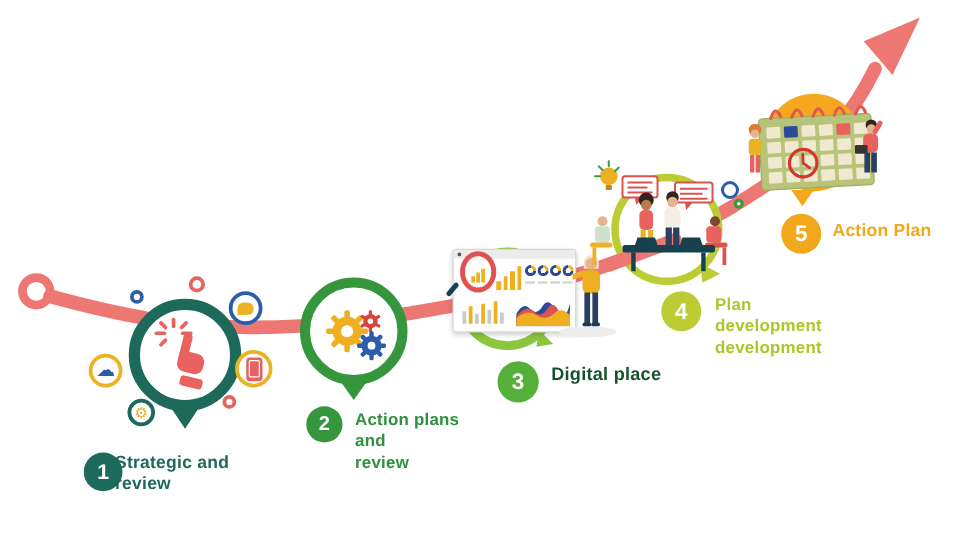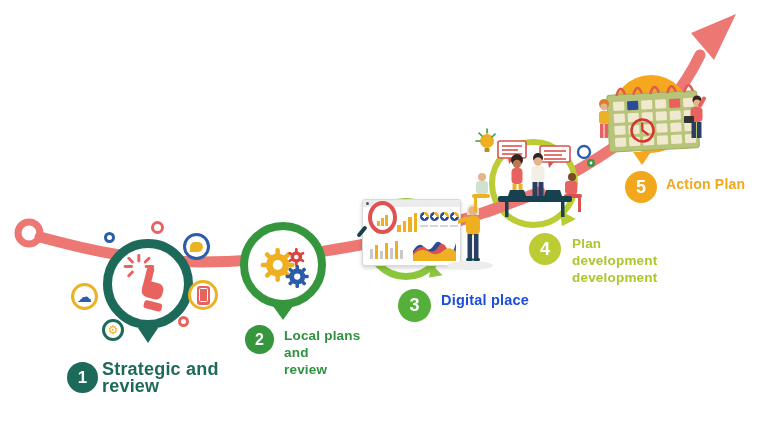--- a/index.html
+++ b/index.html
@@ -41,23 +41,23 @@
   
   .badge{position:absolute;border-radius:50%;color:#fff;font-weight:bold;z-index:5;
          display:flex;align-items:center;justify-content:center;}
   .badge1{left:67px;top:362px;width:31px;height:31px;background:#1d695a;font-size:17px;}
   .badge2{left:245px;top:325px;width:29px;height:29px;background:#36963e;font-size:16px;}
   .badge3{left:398px;top:289px;width:33px;height:33px;background:#55b03a;font-size:18px;}
   .badge4{left:529px;top:233px;width:32px;height:32px;background:#bbcc34;font-size:18px;}
   .badge5{left:625px;top:171px;width:32px;height:32px;background:#f2a81d;font-size:18px;}
   .lbl{position:absolute;font-weight:bold;z-index:5;letter-spacing:.2px;}
   .lbl div{white-space:nowrap;}
-  .lbl1{left:102px;top:361px;color:#1d695a;font-size:18px;line-height:17px;}
+  .lbl1{left:92px;top:361px;color:#1d695a;font-size:14px;line-height:17px;}
   .lbl2{left:284px;top:327px;color:#2e9140;font-size:13.5px;line-height:17px;}
-  .lbl3{left:441px;top:291px;color:#1d4ed8;font-size:14.5px;line-height:18px;}
+  .lbl3{left:441px;top:291px;color:#14532d;font-size:14.5px;line-height:18px;}
   .lbl4{left:572px;top:235px;color:#aec52c;font-size:13.5px;line-height:17px;}
   .lbl5{left:666px;top:175px;color:#f2a81d;font-size:14px;line-height:18px;}
   
   .panel{position:absolute;left:362px;top:199px;width:97px;height:65px;background:#fff;
          border:1px solid #d9d9d9;border-radius:3px;box-shadow:0 2px 4px rgba(0,0,0,.18);z-index:3;}
   .panel-topbar{position:absolute;left:0;top:0;width:100%;height:7px;background:#ececec;border-radius:3px 3px 0 0;}
   .panel-dot{position:absolute;left:3px;top:2px;width:3px;height:3px;border-radius:50%;background:#555;}
   .mini-bars{position:absolute;display:flex;align-items:flex-end;gap:2px;}
   .mb1{left:34px;top:10px;height:22px;}
   .mb1 i{display:block;width:3.5px;background:#eeb021;}
@@ -170,21 +170,21 @@
           <rect x="50" y="36" width="4" height="7" rx="1.5" transform="rotate(315 52 49)"></rect>
         </g>
         <circle cx="52" cy="49" r="9"></circle>
       </g>
       <circle cx="52" cy="49" r="3.5" fill="#fff"></circle>
     </svg>
   </div>
   <div class="pin pin2"></div>
   <div class="badge badge2">2</div>
   <div class="lbl lbl2">
-    <div>Local plans</div>
+    <div>Action plans</div>
     <div>and</div>
     <div>review</div>
   </div>
 
   <div class="ring swirl"></div>
   <div class="pin pin3"></div>
   <div class="panel">
     <div class="panel-topbar">
         <div class="panel-dot"></div>
       </div>

